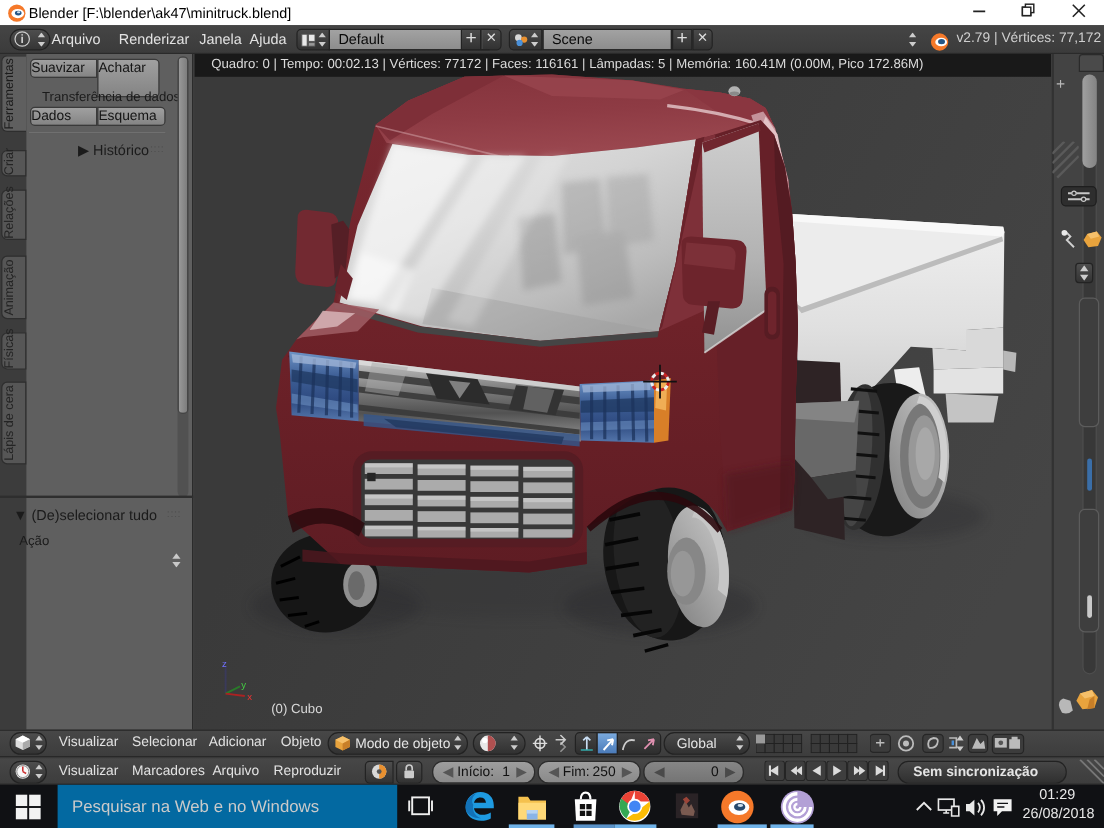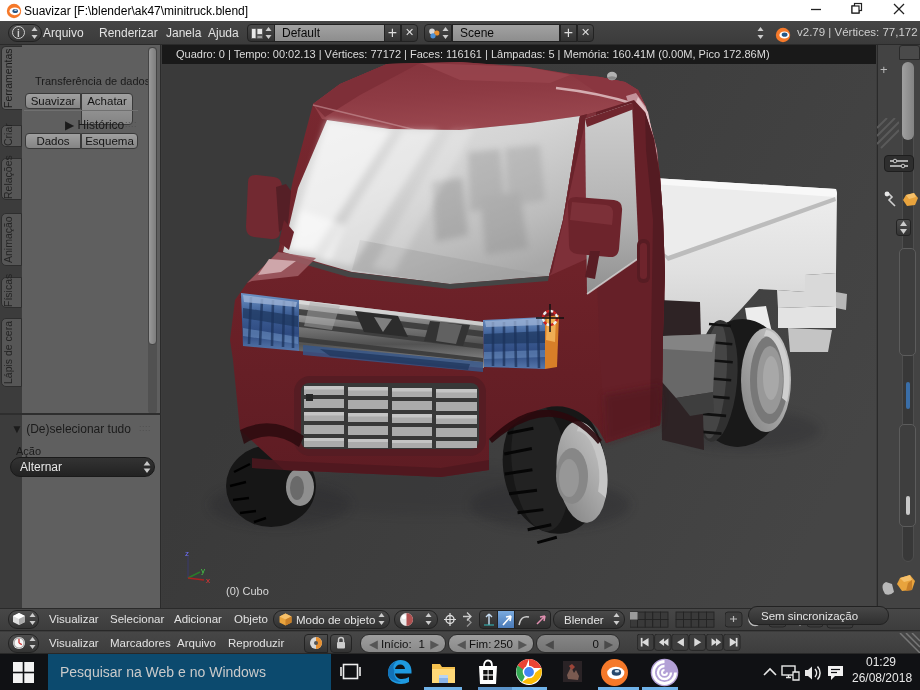--- a/index.html
+++ b/index.html
@@ -11,46 +11,46 @@
 
 #bheader{left:0;top:21px;width:920px;height:24px;background:linear-gradient(#454545,#3b3b3b);border-bottom:1px solid #2a2a2a;}
 .menutxt{top:26px;font-size:12px;color:#e2e2e2;}
 .hdrfield{top:24px;height:18px;background:linear-gradient(#a2a2a2,#8d8d8d);border:1px solid #222;color:#0a0a0a;font-size:12px;line-height:16px;padding-left:7px;}
 .hdrbtn{top:24px;height:18px;background:linear-gradient(#4a4a4a,#323232);border:1px solid #222;color:#ddd;}
 
 #tools{left:0;top:45px;width:161px;height:563px;background:#5f5f5f;border-right:1px solid #2b2b2b;}
 #tabcol{left:0;top:45px;width:22px;height:563px;background:#3c3c3c;}
 .vtab{left:1px;width:21px;background:#565656;border:1px solid #2e2e2e;border-radius:5px 0 0 5px;}
 .vtab span{position:absolute;left:0;top:0;width:100%;height:100%;writing-mode:vertical-rl;transform:rotate(180deg);text-align:center;font-size:10.5px;color:#242424;white-space:nowrap;}
-.tbtn{background:linear-gradient(#a0a0a0,#848484);border:1px solid #3a3a3a;color:#141414;font-size:11.5px;text-align:center;margin-top:44px;}
+.tbtn{background:linear-gradient(#a0a0a0,#848484);border:1px solid #3a3a3a;color:#141414;font-size:11.5px;}
 
 #vp{left:162px;top:45px;width:714px;height:563px;background:linear-gradient(118deg,#3a3a3a 25%,#3f3f3f 55%,#454545 90%);overflow:hidden;}
 #stats{left:0px;top:0px;width:714px;height:19px;background:#191919;color:#dcdcdc;font-size:11px;line-height:19px;padding-left:14px;}
 
 #rstrip{left:877px;top:45px;width:43px;height:563px;background:#434343;border-left:1px solid #2a2a2a;}
 
 #vphdr{left:0;top:608px;width:920px;height:23px;background:linear-gradient(#474747,#3d3d3d);border-top:1px solid #2a2a2a;border-bottom:1px solid #282828;}
 #tlhdr{left:0;top:632px;width:920px;height:22px;background:linear-gradient(#474747,#3d3d3d);border-bottom:1px solid #282828;}
 .m2{font-size:11.5px;color:#e2e2e2;}
 
 #taskbar{left:0;top:654px;width:920px;height:36px;background:#101114;}
-#search{left:48px;top:654px;width:283px;height:36px;background:#0c4a6e;color:#cacaca;font-size:14px;line-height:36px;padding-left:12px;}
+#search{left:48px;top:654px;width:283px;height:36px;background:#0369a1;color:#cacaca;font-size:14px;line-height:36px;padding-left:12px;}
 .tray{color:#e8e8e8;}
 </style></head>
 <body>
 <div id="root">
 
 <div class="abs" id="titlebar"></div>
 <svg class="abs" style="left:6px;top:3px" width="16" height="16" viewBox="0 0 16 16">
  <circle cx="8" cy="8" r="7.2" fill="#f5792a"></circle>
  <ellipse cx="8.8" cy="8.3" rx="5.3" ry="3.9" fill="#fff"></ellipse>
  <ellipse cx="9.2" cy="7.9" rx="2.8" ry="2" fill="#265787"></ellipse>
  <ellipse cx="9.5" cy="7.2" rx="1.4" ry="0.8" fill="#cfe0ee"></ellipse>
 </svg>
-<div class="abs" id="titletext">Suavizar [F:\blender\ak47\minitruck.blend]</div>
+<div class="abs" id="titletext">Blender [F:\blender\ak47\minitruck.blend]</div>
 <svg class="abs" style="left:808px;top:0" width="110" height="18" viewBox="0 0 110 18">
 <line x1="3" y1="9.5" x2="13" y2="9.5" stroke="#222" stroke-width="1.3"></line>
 <rect x="44" y="6" width="7" height="7" fill="#fff" stroke="#222" stroke-width="1.2"></rect>
 <rect x="46.5" y="3.5" width="7" height="7" fill="#fff" stroke="#222" stroke-width="1.2"></rect>
 <rect x="44" y="6" width="7" height="7" fill="#fff" stroke="#222" stroke-width="1.2"></rect>
 <line x1="86" y1="4" x2="96" y2="14" stroke="#222" stroke-width="1.3"></line>
 <line x1="96" y1="4" x2="86" y2="14" stroke="#222" stroke-width="1.3"></line>
 </svg>
 
 <div class="abs" id="bheader"></div>
@@ -131,21 +131,20 @@
 <div class="abs" style="left:30px;top:118px;font-size:12px;color:#1b1b1b;margin-left:35px;">▶ Histórico</div>
 <div class="abs" style="left:125px;top:119px;color:#4f4f4f;font-size:9px;letter-spacing:0.5px;">::::</div>
 
 <div class="abs" style="left:148px;top:47px;width:9px;height:367px;background:#515151;border-radius:4px;"></div>
 <div class="abs" style="left:148px;top:47px;width:9px;height:298px;background:linear-gradient(90deg,#999,#7d7d7d);border:1px solid #444;border-radius:4px;"></div>
 
 <div class="abs" style="left:0px;top:413px;width:161px;height:2px;background:#2e2e2e;"></div>
 <div class="abs" style="left:11px;top:422px;font-size:12px;color:#1b1b1b;">▼ (De)selecionar tudo</div>
 <div class="abs" style="left:139px;top:423px;color:#4f4f4f;font-size:9px;letter-spacing:0.5px;">::::</div>
 <div class="abs" style="left:16px;top:445px;font-size:11px;color:#1b1b1b;">Ação</div>
-<div class="abs" style="left:10px;top:457px;width:145px;height:20px;background:linear-gradient(#333333,#222222);border:1px solid #1a1a1a;border-radius:10px;color:#e8e8e8;font-size:12px;line-height:19px;padding-left:9px;">Alternar</div>
 <svg class="abs" style="left:143px;top:461px" width="8" height="12" viewBox="0 0 8 12">
 <path d="M4,0 L7.4,4.6 L0.6,4.6 Z" fill="#c9c9c9"></path>
       <path d="M4,12 L7.4,7.4 L0.6,7.4 Z" fill="#c9c9c9"></path>
 </svg>
 
 <div class="abs" id="vp">
 <svg class="abs" style="left:1px;top:1px" width="16" height="16" viewBox="0 0 16 16">
 <g stroke="#666" stroke-width="1.5">
           <line x1="0" y1="6" x2="6" y2="0"></line>
           <line x1="0" y1="11" x2="11" y2="0"></line>
@@ -530,21 +529,21 @@
 </svg>
 <div class="abs" style="left:479px;top:610px;width:72px;height:19px;background:linear-gradient(#444,#2e2e2e);border:1px solid #222;border-radius:4px;"></div>
 <div class="abs" style="left:497px;top:610px;width:18px;height:19px;background:linear-gradient(#7aaade,#4a7ab8);border:1px solid #222;"></div>
 <svg class="abs" style="left:481px;top:611px" width="70" height="17" viewBox="0 0 70 17">
 <path d="M8,14 L8,3 M8,3 L5,6 M8,3 L11,6" stroke="#c8ddf2" stroke-width="1.4" fill="none"></path>
       <path d="M3,14 L13,14" stroke="#3aa" stroke-width="1.2"></path>
 <path d="M22,14 L30,5 M30,5 L25,6 M30,5 L29,10" stroke="#fff" stroke-width="1.6" fill="none"></path>
 <path d="M38,14 Q40,4 48,6" stroke="#ccc" stroke-width="1.5" fill="none"></path>
 <path d="M56,13 L64,5 M64,5 L59,6 M64,5 L63,10" stroke="#e090b0" stroke-width="1.5" fill="none"></path>
 </svg>
-<div class="abs" style="left:553px;top:610px;width:72px;height:19px;background:linear-gradient(#4a4a4a,#313131);border:1px solid #222;border-radius:9px;color:#e4e4e4;font-size:11.5px;line-height:18px;padding-left:10px;">Blender</div>
+<div class="abs" style="left:553px;top:610px;width:72px;height:19px;background:linear-gradient(#4a4a4a,#313131);border:1px solid #222;border-radius:9px;color:#e4e4e4;font-size:11.5px;line-height:18px;padding-left:10px;">Global</div>
 <svg class="abs" style="left:613px;top:613px" width="7" height="12" viewBox="0 0 7 12">
       <path d="M3.5,0 L6.5,4 L0.5,4 Z" fill="#ccc"></path>
       <path d="M3.5,12 L6.5,8 L0.5,8 Z" fill="#ccc"></path>
     </svg>
 <svg class="abs" style="left:630px;top:611px" width="88" height="17" viewBox="0 0 88 17">
 <g fill="#3a3a3a" stroke="#222" stroke-width="0.8">
 <rect x="0" y="1" width="7.6" height="7.6"></rect>
         <rect x="7.6" y="1" width="7.6" height="7.6"></rect>
         <rect x="15.2" y="1" width="7.6" height="7.6"></rect>
         <rect x="22.8" y="1" width="7.6" height="7.6"></rect>
@@ -643,21 +642,21 @@
 <path d="M25,9.5 L31,5 L31,14 Z"></path>
         <path d="M30,9.5 L36,5 L36,14 Z"></path>
 <path d="M46,9.5 L54,4.5 L54,14.5 Z"></path>
 <path d="M66,4.5 L74,9.5 L66,14.5 Z"></path>
 <path d="M86,5 L92,9.5 L86,14 Z"></path>
         <path d="M91,5 L97,9.5 L91,14 Z"></path>
 <path d="M107,4.5 L115,9.5 L107,14.5 Z"></path>
         <rect x="114" y="4.5" width="2" height="10"></rect>
 </g>
 </svg>
-<div class="abs" style="left:748px;top:606px;width:141px;height:19px;background:linear-gradient(#474747,#303030);border:1px solid #222;border-radius:9px;color:#e4e4e4;font-size:11.5px;line-height:18px;padding-left:12px;">Sem sincronização</div>
+<div class="abs" style="left:748px;top:634px;width:141px;height:19px;background:linear-gradient(#474747,#303030);border:1px solid #222;border-radius:9px;color:#e4e4e4;font-size:11.5px;line-height:18px;padding-left:12px;font-weight:bold;">Sem sincronização</div>
 
 <svg class="abs" style="left:896px;top:633px" width="24" height="20" viewBox="0 0 24 20">
 <g stroke="#777" stroke-width="1.5">
         <line x1="10" y1="0" x2="24" y2="14"></line>
         <line x1="16" y1="0" x2="24" y2="8"></line>
         <line x1="4" y1="0" x2="24" y2="20"></line>
       </g>
 </svg>
 
 <div class="abs" id="taskbar"></div>

